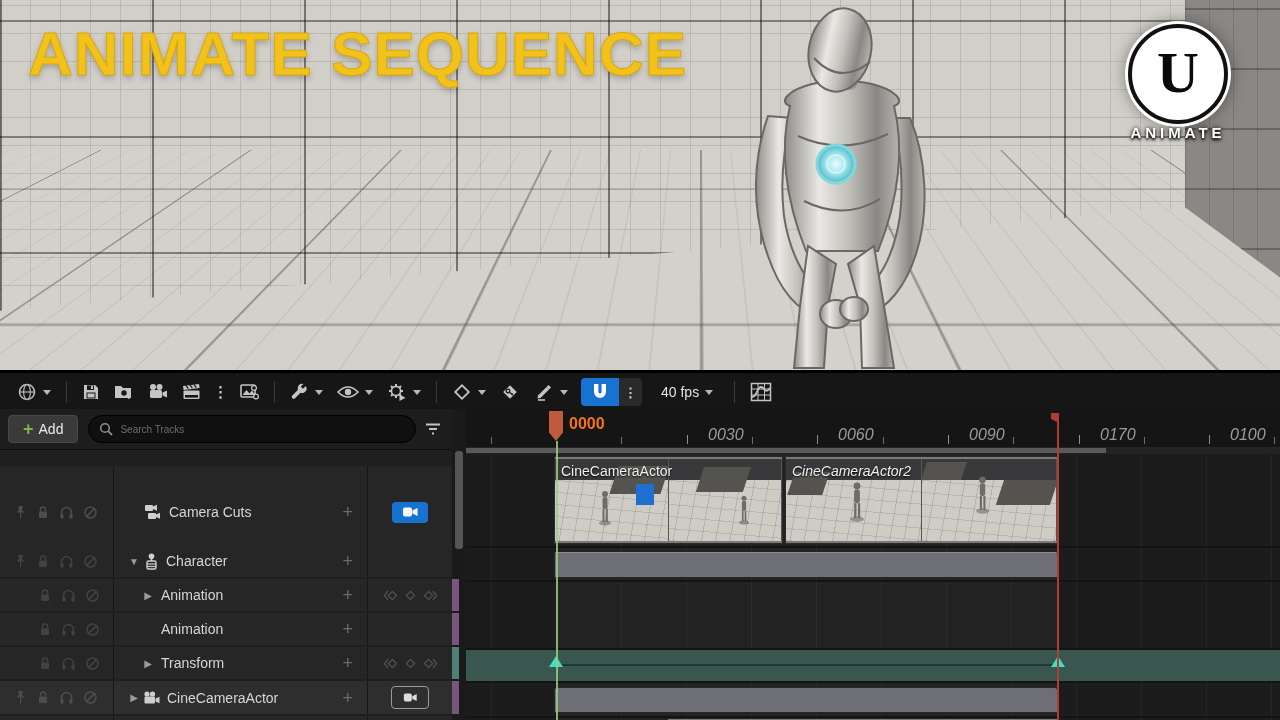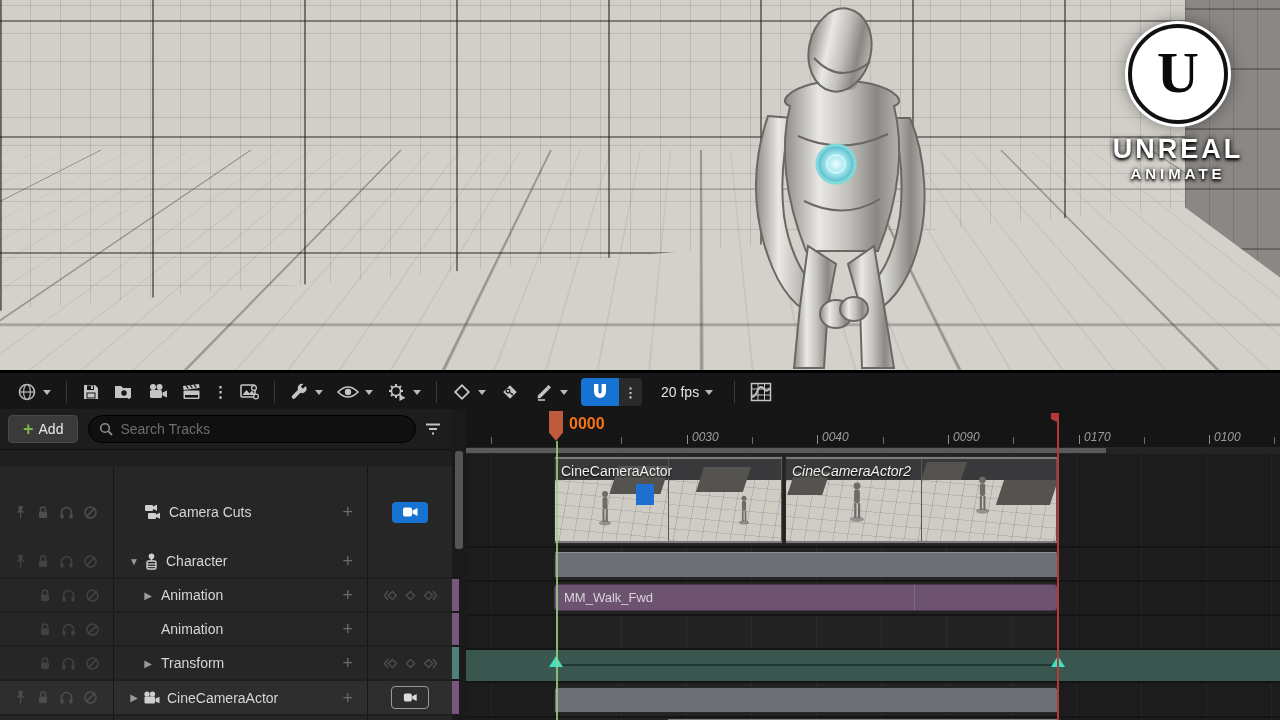--- a/index.html
+++ b/index.html
@@ -62,21 +62,21 @@
   #panel{position:absolute;left:0;top:36px;width:1280px;height:314px;}
   #left-panel{position:absolute;left:0;top:0;width:452px;height:314px;background:#1f1f1f;}
   #lp-header{position:absolute;left:0;top:0;width:452px;height:40px;background:#1d1d1d;
         display:flex;align-items:center;border-bottom:1px solid #0d0d0d;}
   #add-btn{display:flex;align-items:center;gap:5px;background:#3a3a3a;border:1px solid #484848;
         border-radius:4px;height:26px;padding:0 14px;margin-left:8px;}
   #add-plus{color:#7ab648;font-size:18px;font-weight:bold;line-height:1;}
   #add-label{color:#eaeaea;font-size:14px;}
   #search-box{flex:1;display:flex;align-items:center;gap:7px;background:#101010;border:1px solid #000;
         border-radius:14px;height:26px;margin:0 8px 0 10px;padding:0 10px;}
-  #search-ph{color:#6e6e6e;font-size:14px;}
+  #search-ph{color:#6e6e6e;font-size:10px;}
   #filter-btn{margin-right:10px;}
   
   .row{position:absolute;left:0;width:452px;display:flex;background:#262626;}
   .row .iconcol{width:114px;display:flex;align-items:center;gap:9px;padding-left:14px;box-sizing:border-box;
         border-right:1px solid #161616;}
   .row .labelcol{flex:1;display:flex;align-items:center;border-right:1px solid #161616;position:relative;}
   .row .navcol{width:84px;display:flex;align-items:center;justify-content:center;gap:7px;}
   .row .lbl{color:#d6d6d6;font-size:14px;margin-left:7px;white-space:nowrap;}
   .row .plus{position:absolute;right:14px;color:#6b6b6b;font-size:18px;line-height:1;}
   .arrow{color:#9a9a9a;font-size:10px;width:12px;text-align:center;}
@@ -90,21 +90,21 @@
   
   #timeline{position:absolute;left:466px;top:0;width:814px;height:314px;background:#1c1c1c;overflow:hidden;}
   #range-bg{position:absolute;left:90px;top:0;width:502px;height:314px;background:#232323;}
   #grid{position:absolute;left:0;top:40px;width:814px;height:274px;
         background-image:repeating-linear-gradient(90deg,rgba(255,255,255,.045) 0 1px,transparent 1px 65px);
         background-position:25px 0;}
   #ruler{position:absolute;left:0;top:0;width:814px;height:38px;background:#151515;}
   .tick{position:absolute;bottom:3px;width:1px;background:#8f8f8f;}
   .tick.minor{height:7px;opacity:.7;}
   .tick.major{height:9px;}
-  .tick.major span{position:absolute;left:5px;bottom:0px;color:#9c9c9c;font-size:12px;}
+  .tick.major span{position:absolute;left:21px;bottom:0px;color:#9c9c9c;font-size:16px;}
   #h-scroll{position:absolute;left:0;top:38px;width:814px;height:7px;background:#242424;}
   #h-thumb{position:absolute;left:0;top:1px;width:640px;height:5px;background:#5a5a5a;}
   #playhead{position:absolute;left:83px;top:2px;width:14px;height:30px;background:var(--playhead-orange,#c05a3c);
         clip-path:polygon(0 0,100% 0,100% 72%,50% 100%,0 72%);}
   #playhead-label{position:absolute;left:103px;top:6px;color:#f97316;font-size:16px;font-weight:bold;}
   #start-line{position:absolute;left:90px;top:32px;width:2px;height:282px;background:var(--range-green,#9acd7f);opacity:.85;}
   #end-line{position:absolute;left:591px;top:8px;width:2px;height:306px;background:var(--range-red,#b23b36);}
   #end-cap{position:absolute;left:585px;top:4px;width:8px;height:10px;background:var(--range-red,#b23b36);
         clip-path:polygon(0 0,100% 0,100% 100%,0 60%);}
   .t-row{position:absolute;left:0;width:814px;border-bottom:2px solid #141414;box-sizing:border-box;}
@@ -177,26 +177,26 @@
     <ellipse cx="112" cy="44" rx="31" ry="42" transform="rotate(12 112 44)" fill="url(#silver)" stroke="#6a6865" stroke-width="2"></ellipse>
     <path d="M86 52 Q112 80 142 56" fill="none" stroke="#6a6865" stroke-width="2"></path>
 
     <path d="M70 130 Q114 150 160 128" fill="none" stroke="#6a6865" stroke-width="2"></path>
     <path d="M76 195 Q116 215 152 193" fill="none" stroke="#6a6865" stroke-width="2"></path>
 
     <circle cx="108" cy="158" r="19" fill="url(#glow)" stroke="#7fd9da" stroke-width="3"></circle>
     <circle cx="108" cy="158" r="9" fill="none" stroke="#cef6f8" stroke-width="2"></circle>
   </svg>
 
+  <div id="banner-title">ANIMATE SEQUENCE</div>
 
   <div id="ue-logo">
     <div id="ue-badge">
           <span>U</span>
         </div>
-    <div class="ue-word1">UNREAL</div>
     <div class="ue-word2">ANIMATE</div>
   </div>
 </div>
 
 <div id="sequencer">
 
   <div id="toolbar">
     <div class="tb-btn">
       <span>
         <svg width="20" height="20" viewBox="0 0 20 20">
@@ -305,21 +305,21 @@
     </div>
     <div id="magnet-group">
       <div id="magnet-btn">
         <svg width="18" height="20" viewBox="0 0 18 20">
               <path d="M3 2 h4.4 v8 a1.6 1.6 0 0 0 3.2 0 V2 H15 v8 a6 6 0 0 1 -12 0 Z" fill="#fff"></path>
             </svg>
       </div>
       <div id="magnet-menu">⋮</div>
     </div>
     <div class="tb-btn" id="fps-btn">
-      <span>20 fps</span>
+      <span>40 fps</span>
       <span class="chev"></span>
     </div>
     <div class="tb-sep" style="margin-left:14px;"></div>
     <div class="tb-btn">
       <svg width="22" height="20" viewBox="0 0 22 20">
             <rect x="1.5" y="1.5" width="19" height="17" fill="none" stroke="#c4c4c4" stroke-width="1.5"></rect>
             <line x1="8" y1="1.5" x2="8" y2="18.5" stroke="#c4c4c4" stroke-width="1"></line>
             <line x1="14.5" y1="1.5" x2="14.5" y2="18.5" stroke="#c4c4c4" stroke-width="1"></line>
             <line x1="1.5" y1="7" x2="20.5" y2="7" stroke="#c4c4c4" stroke-width="1"></line>
             <line x1="1.5" y1="13" x2="20.5" y2="13" stroke="#c4c4c4" stroke-width="1"></line>
@@ -634,26 +634,20 @@
                 </svg>
           </div>
           <span class="cut-label">CineCameraActor2</span>
         </div>
       </div>
 
       <div class="t-row" style="top:139px;height:34px;">
         <div class="bar" id="char-bar"></div>
       </div>
 
-      <div class="t-row" style="top:173px;height:34px;">
-        <div class="bar" id="anim-bar">
-          <span class="bar-label">MM_Walk_Fwd</span>
-          <span id="anim-split"></span>
-        </div>
-      </div>
 
       <div class="t-row" style="top:207px;height:34px;"></div>
 
       <div class="t-row" style="top:241px;height:33px;">
         <div id="tf-band"></div>
         <div id="tf-line"></div>
         <span class="tf-key" style="left:83px;"></span>
         <span class="tf-key" style="left:585px;"></span>
       </div>
 
@@ -669,21 +663,21 @@
               <i class="tick minor" style="left: 155px;"></i>
               <i class="tick minor" style="left: 286px;"></i>
               <i class="tick minor" style="left: 417px;"></i>
               <i class="tick minor" style="left: 547px;"></i>
               <i class="tick minor" style="left: 678px;"></i>
               <i class="tick minor" style="left: 808px;"></i>
               <i class="tick major" style="left: 221px;">
                 <span>0030</span>
               </i>
               <i class="tick major" style="left: 351px;">
-                <span>0040</span>
+                <span>0060</span>
               </i>
               <i class="tick major" style="left: 482px;">
                 <span>0090</span>
               </i>
               <i class="tick major" style="left: 613px;">
                 <span>0170</span>
               </i>
               <i class="tick major" style="left: 743px;">
                 <span>0100</span>
               </i>

